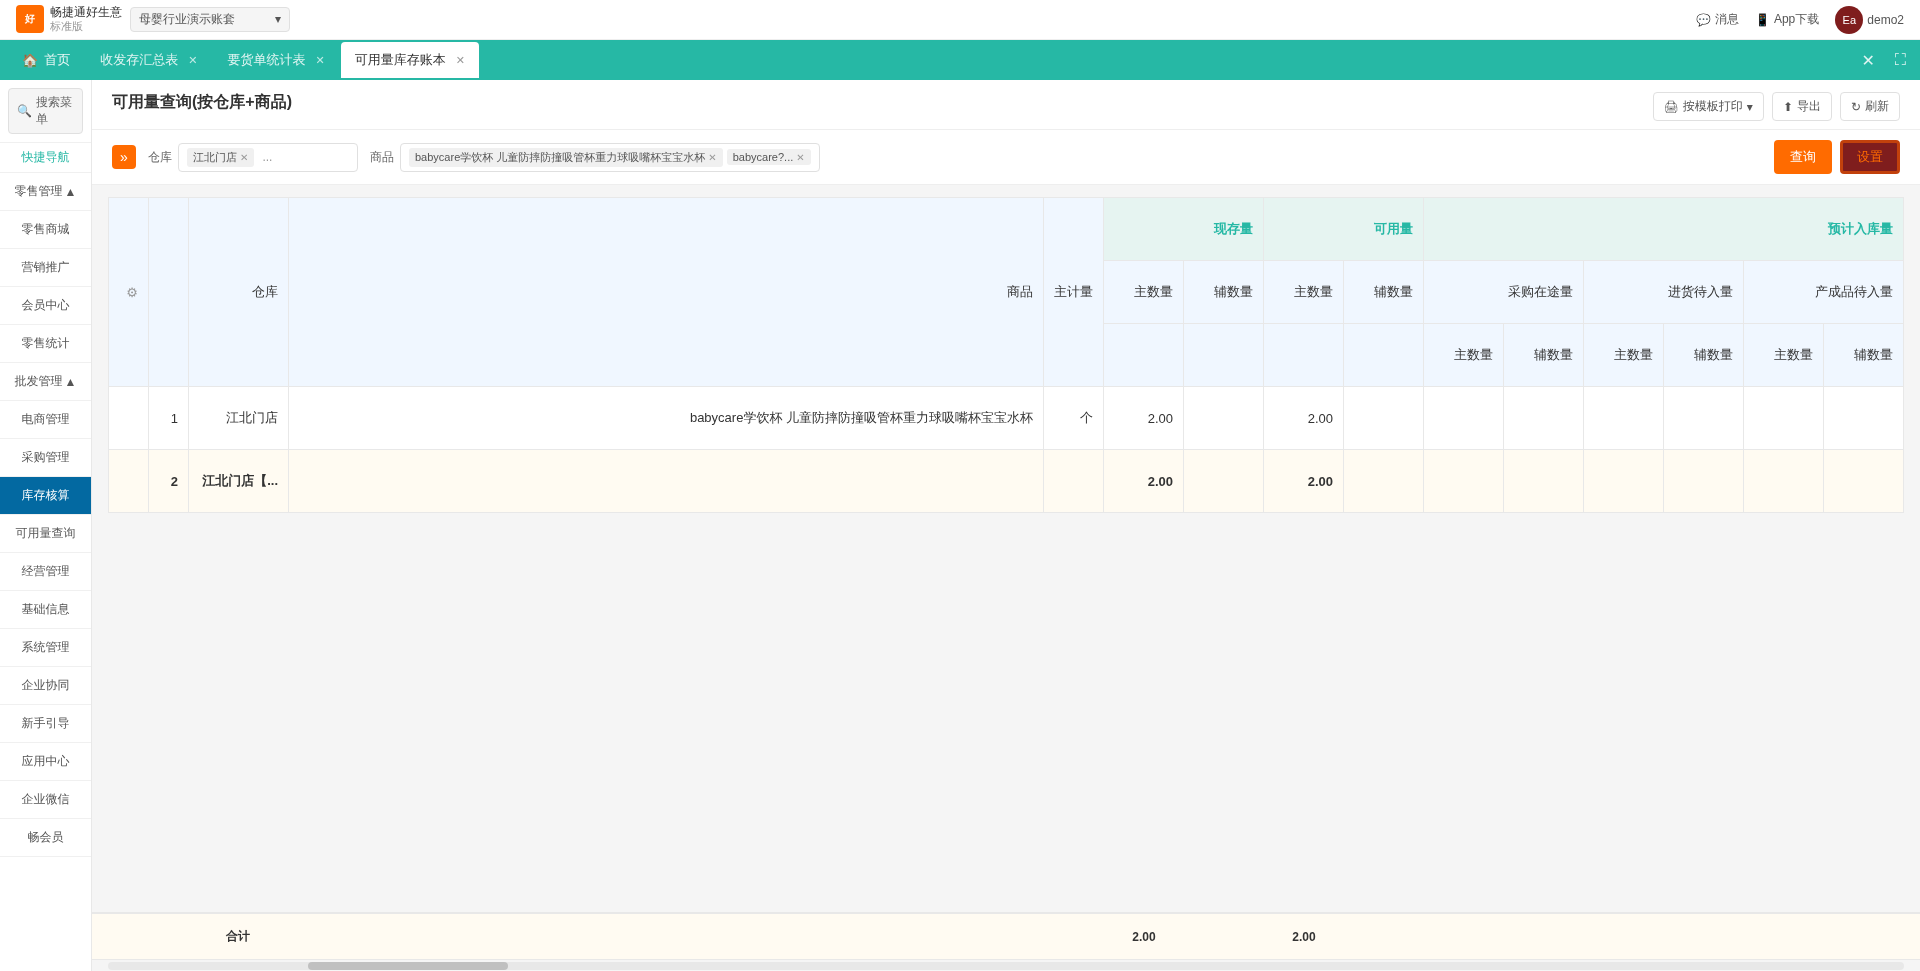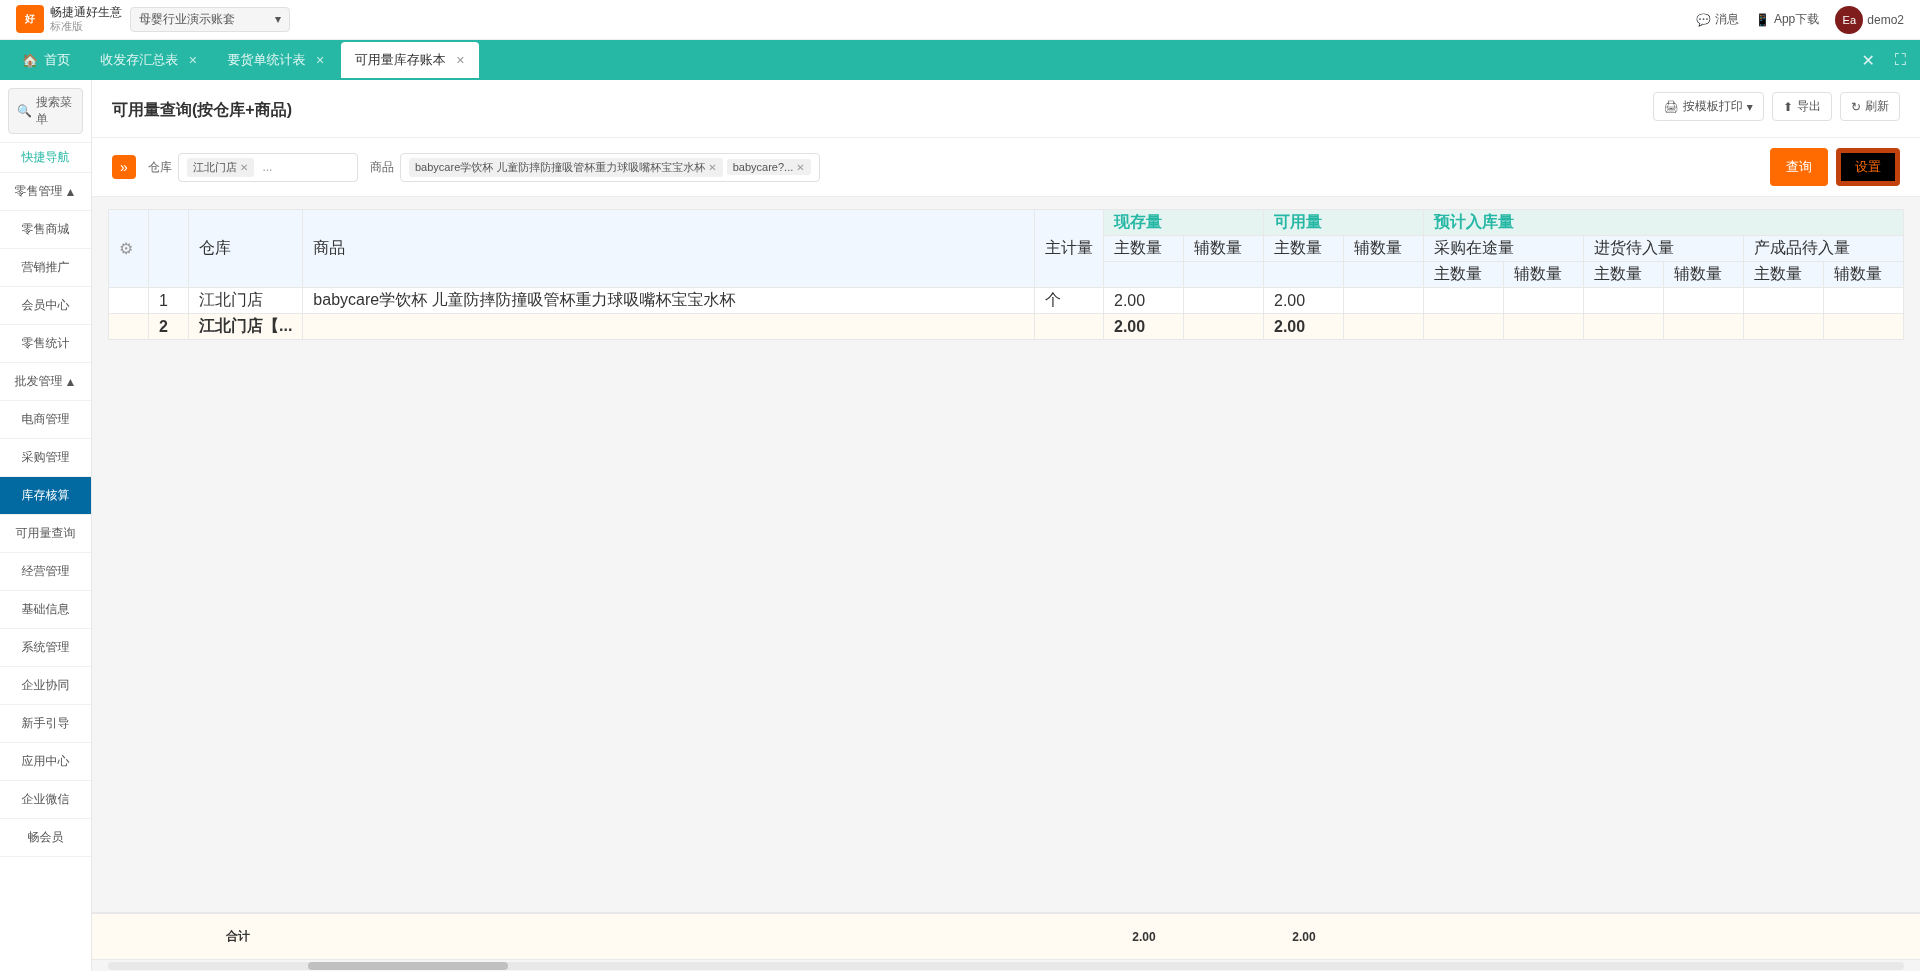--- a/index.html
+++ b/index.html
@@ -36,43 +36,43 @@
     .sidebar-search { padding: 8px; border-bottom: 1px solid #f0f0f0; }
     .sidebar-search-btn { width: 100%; display: flex; align-items: center; gap: 4px; padding: 5px 8px; background: #f5f5f5; border: 1px solid #e0e0e0; border-radius: 4px; cursor: pointer; font-size: 12px; color: #666; }
     .sidebar-quick-nav { padding: 6px 8px; font-size: 12px; color: #26b8a5; cursor: pointer; border-bottom: 1px solid #f0f0f0; text-align: center; }
     .sidebar-group { }
     .sidebar-group-item { display: flex; flex-direction: column; align-items: center; padding: 10px 4px; cursor: pointer; font-size: 12px; color: #555; border-bottom: 1px solid #f0f0f0; gap: 4px; text-align: center; justify-content: flex-end; }
     .sidebar-group-item.active { background: #0369a1; color: #fff; }
     .sidebar-group-item.has-arrow { flex-direction: row; justify-content: center; gap: 2px; }
 
     
     .content-area { flex: 1; display: flex; flex-direction: column; overflow: hidden; background: #f5f5f5; }
-    .page-header { background: #fff; padding: 12px 20px 16px; border-bottom: 1px solid #eee; display: flex; align-items: flex-end; justify-content: space-between; flex-shrink: 0; }
+    .page-header { background: #fff; padding: 12px 20px 8px; border-bottom: 1px solid #eee; display: flex; align-items: flex-start; justify-content: space-between; flex-shrink: 0; }
     .page-title { font-size: 16px; font-weight: bold; color: #333; }
     .page-actions { display: flex; align-items: center; gap: 8px; }
     .action-btn { display: flex; align-items: center; gap: 4px; padding: 5px 10px; border: 1px solid #e0e0e0; border-radius: 4px; background: #fff; cursor: pointer; font-size: 12px; color: #555; }
 
     
     .filter-bar { background: #fff; padding: 10px 20px; border-bottom: 1px solid #eee; display: flex; align-items: center; gap: 12px; flex-shrink: 0; }
     .filter-expand-btn { background: #ff6b00; color: #fff; border: none; border-radius: 4px; width: 24px; height: 24px; cursor: pointer; display: flex; align-items: center; justify-content: center; font-size: 14px; flex-shrink: 0; }
     .filter-field { display: flex; align-items: center; gap: 6px; }
     .filter-label { font-size: 12px; color: #666; white-space: nowrap; }
     .filter-input { display: flex; align-items: center; gap: 4px; border: 1px solid #e0e0e0; border-radius: 4px; padding: 4px 8px; background: #fff; min-width: 180px; flex-wrap: wrap; max-width: 280px; }
     .filter-tag { display: flex; align-items: center; gap: 3px; background: #f0f0f0; border-radius: 3px; padding: 2px 6px; font-size: 11px; color: #555; }
     .filter-tag-close { cursor: pointer; color: #999; font-size: 10px; }
     .filter-more { color: #999; font-size: 12px; cursor: pointer; padding: 0 4px; }
     .filter-product-input { border: 1px solid #e0e0e0; border-radius: 4px; padding: 4px 8px; background: #fff; display: flex; align-items: center; gap: 4px; min-width: 350px; flex-wrap: wrap; }
     .filter-actions-right { margin-left: auto; display: flex; gap: 8px; }
     .btn-query { background: #ff6b00; color: #fff; border: none; border-radius: 4px; padding: 6px 16px; cursor: pointer; font-size: 13px; }
-    .btn-settings { background: #000000; color: #ff6b00; border: 5px solid #c2410c; border-radius: 4px; padding: 5px 14px; cursor: pointer; font-size: 13px; }
+    .btn-settings { background: #7f1d1d; color: #ff6b00; border: 3px solid #c2410c; border-radius: 4px; padding: 5px 14px; cursor: pointer; font-size: 13px; }
 
     
     .table-container { flex: 1; overflow: auto; padding: 12px 16px; }
     .data-table { width: 100%; border-collapse: collapse; background: #fff; border: 1px solid #e8e8e8; }
-    .data-table th, .data-table td { border: 1px solid #e8e8e8; padding: 2px 10px; font-size: 16px; text-align: left; white-space: nowrap; }
+    .data-table th, .data-table td { border: 1px solid #e8e8e8; padding: 22px 10px; font-size: 13px; text-align: right; white-space: nowrap; }
     .data-table th { background: #f0f7ff; color: #333; font-weight: 500; }
     .data-table th.group-header { background: #e6f4f1; color: #26b8a5; font-weight: 600; }
     .data-table tbody tr.subtotal { background: #fffbf2; font-weight: bold; }
     .col-settings { width: 40px; }
     .col-no { width: 40px; }
     .col-warehouse { width: 100px; }
     .col-product { text-align: left; min-width: 280px; }
     .col-unit { width: 60px; }
     .col-num { width: 80px; }
     .settings-icon { cursor: pointer; color: #999; }

